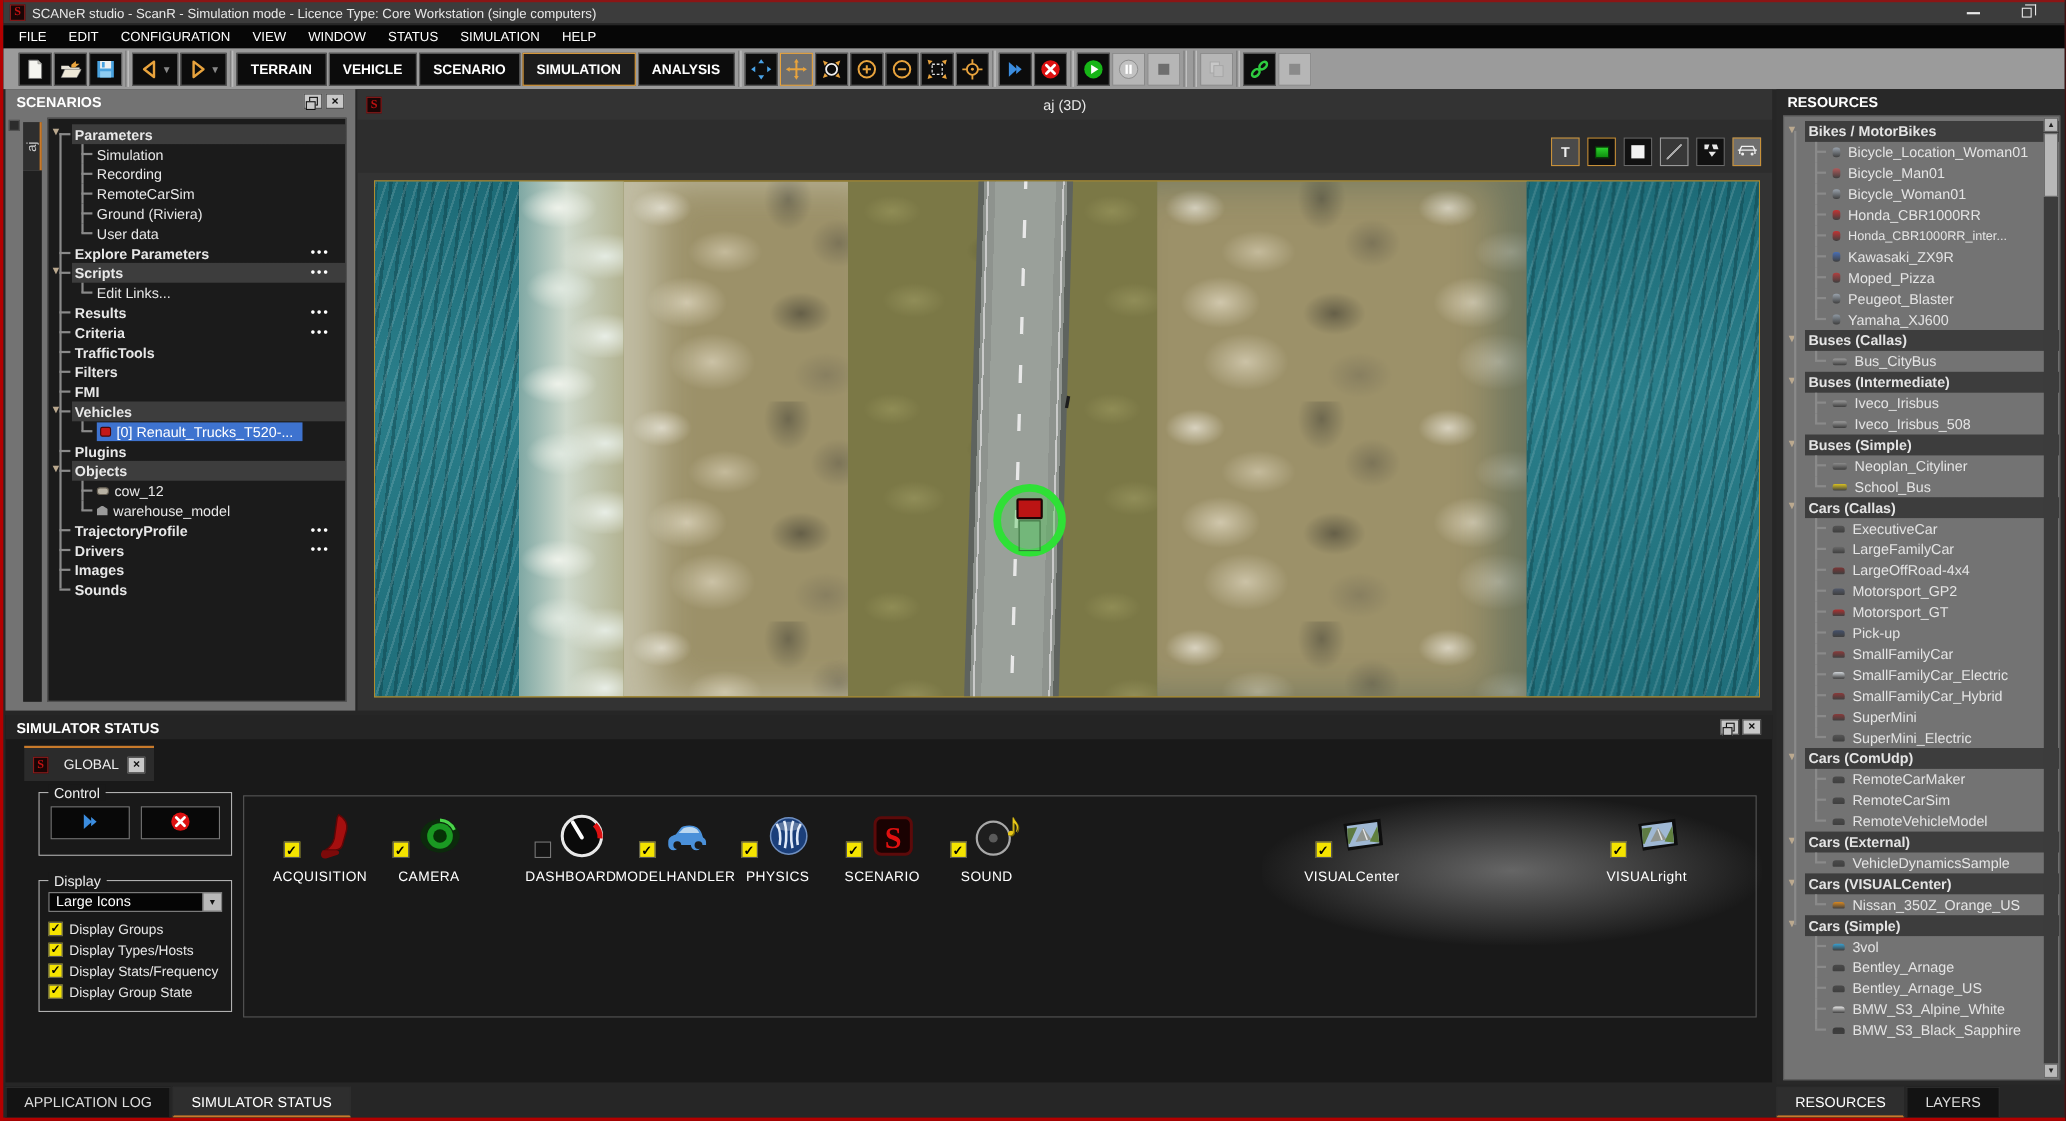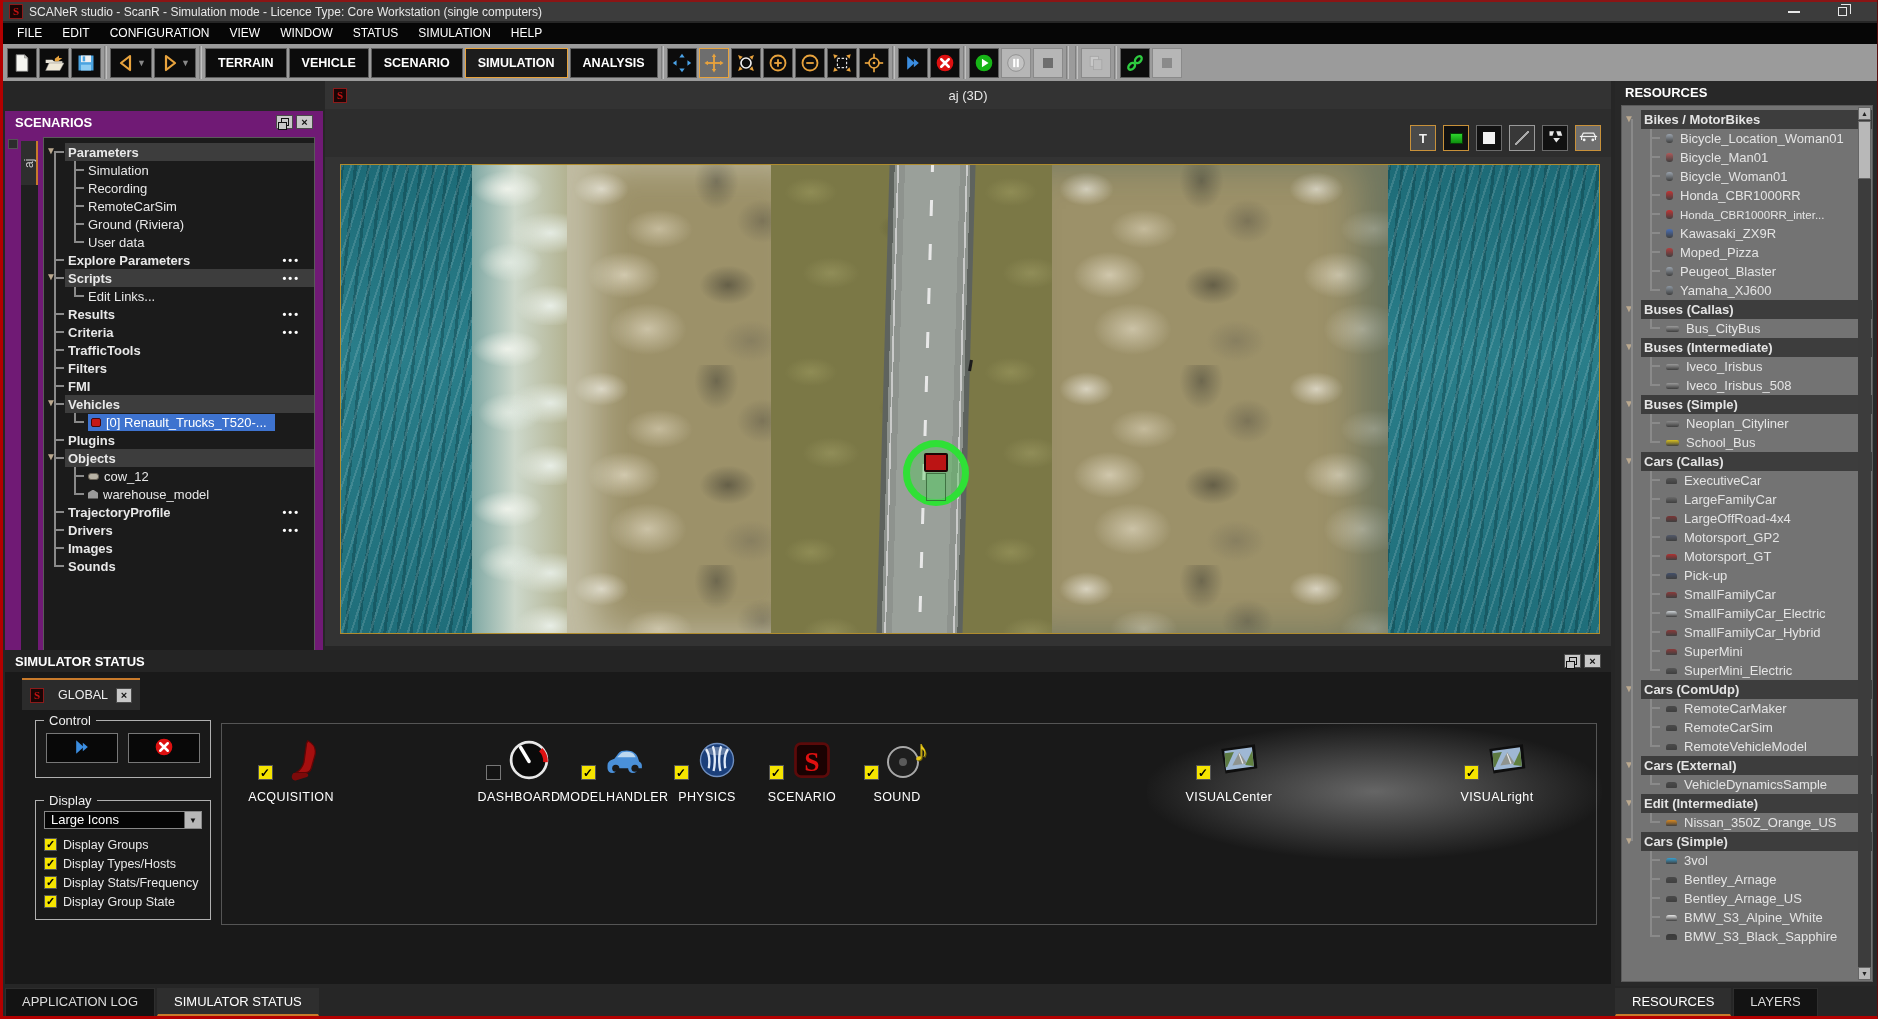--- a/index.html
+++ b/index.html
@@ -13,21 +13,21 @@
          font-weight:bold;font-family:"Liberation Serif",serif;font-size:11px;line-height:13px;text-align:center;margin-right:6px;}
   .winbtns{margin-left:auto;display:flex;gap:26px;margin-right:18px;}
   .wbtn{width:22px;height:16px;display:flex;align-items:center;justify-content:center;cursor:default;}
   .min-ico{width:12px;height:2px;background:#e8e8e8;}
   .restore-ico{position:relative;width:9px;height:9px;border:1px solid #e8e8e8;background:transparent;}
   .restore-ico::before{content:'';position:absolute;left:2px;top:-4px;width:9px;height:9px;border:1px solid #e8e8e8;border-left:none;border-bottom:none;}
   
   #menubar{position:absolute;left:0;top:23px;right:0;height:21px;background:#060606;display:flex;align-items:center;padding-left:4px;}
   .menu-item{color:#fff;font-size:12px;padding:0 10px;line-height:21px;}
   
-  #toolbar{position:absolute;left:0;top:44px;right:0;height:37px;background:#9b9b9b;display:flex;align-items:center;padding:0 4px;}
+  #toolbar{position:absolute;left:0;top:44px;right:0;height:37px;background:#9b9b9b;display:flex;align-items:center;padding:0 14px;}
   .tgroup{display:flex;align-items:center;gap:2px;}
   .tsep{width:3px;height:33px;margin:0 3px;background:linear-gradient(90deg,#6f6f6f,#d0d0d0);}
   .tbtn{width:30px;height:30px;background:#0c0c0c;border:1px solid #5e5e5e;padding:0;display:flex;align-items:center;justify-content:center;}
   .tbtn.light{background:#b6b6b6;border-color:#8a8a8a;}
   .tbtn.active-tool{background:#6e6e6e;border:1px solid #e8a33d;}
   .tbtn.wide{width:42px;}
   .ticon{display:flex;align-items:center;justify-content:center;}
   .ticon svg{width:20px;height:20px;}
   .caret{color:#888;font-size:9px;margin-left:1px;}
   .caret::after{content:'▼';}
@@ -35,21 +35,21 @@
   .mode-btn.active{border:1px solid #e8a33d;background:#1c1c1c;}
   
   .panel-header{height:22px;display:flex;align-items:center;font-weight:bold;color:#fff;font-size:13px;padding:0 10px;}
   .winctl{margin-left:auto;display:flex;gap:3px;}
   .pbtn{width:17px;height:14px;background:#c8c8c8;border:1px solid #4a4a4a;display:flex;align-items:center;justify-content:center;
         color:#111;font-size:11px;font-weight:bold;line-height:1;}
   .close-x::after{content:'×';}
   .float-ico{position:relative;width:8px;height:8px;border:1px solid #111;background:#c8c8c8;}
   .float-ico::before{content:'';position:absolute;left:-4px;top:3px;width:7px;height:6px;border:1px solid #111;background:#c8c8c8;}
   
-  #scenarios-panel{position:absolute;left:2px;top:81px;width:318px;height:565px;background:#701a75;margin-top:30px;}
+  #scenarios-panel{position:absolute;left:2px;top:81px;width:318px;height:565px;background:#737373;}
   .sidetab{position:absolute;left:16px;top:30px;width:17px;height:44px;background:#2e2e2e;border-left:2px solid #c87a2b;
            color:#ccc;font-size:12px;writing-mode:vertical-rl;transform:rotate(180deg);display:flex;align-items:center;justify-content:center;}
   .sidestrip{position:absolute;left:16px;top:74px;width:17px;bottom:8px;background:#1f1f1f;}
   .grip{position:absolute;left:3px;top:28px;width:10px;height:10px;border:1px solid #555;background:#2c2c2c;}
   .treebox{position:absolute;border:1px solid #5a5a5a;background:#1b1b1b;overflow:hidden;}
   #scn-tree{left:38px;top:26px;right:8px;bottom:8px;padding-top:5px;}
   .trunk{position:absolute;width:2px;background:#8a8a8a;}
   .trow{position:relative;height:18px;display:flex;align-items:center;font-size:13px;color:#e8e8e8;white-space:nowrap;}
   .trow.hdr{background:linear-gradient(90deg,rgba(0,0,0,0) 0 21px,#3d3d3d 21px);}
   .trow .tri{position:absolute;left:2px;top:2px;color:#bba98f;font-size:10px;}
@@ -677,20 +677,34 @@
             <span class="cb checked"></span>
             <span class="micon">
               <svg viewBox="0 0 32 32">
                 <path d="M21 2c4 2 6.5 6 5 11l-2.5 9c-.6 2-2.4 3.2-4.5 3.2h-6.5c2.8-1.8 4.8-4.2 5.6-7.6L20 4z" fill="#a50f0f" stroke="#5c0606" stroke-width="1"></path>
                 <path d="M10.5 25.5h9c1.8 0 2.6 2.2.8 2.9l-7.6 2.4c-2.8.9-4.8-2.4-2.2-5.3z" fill="#7c0a0a"></path>
               </svg>
             </span>
           </div>
           <div class="mlabel">ACQUISITION</div>
         </div>
+        <div class="module" style="left: 103px;">
+          <div class="mi-row">
+            <span class="cb checked"></span>
+            <span class="micon">
+              <svg viewBox="0 0 32 32">
+                <ellipse cx="16" cy="16" rx="13" ry="11" fill="#0c2a0c"></ellipse>
+                <circle cx="16" cy="16" r="8.5" fill="#1a9922"></circle>
+                <circle cx="16" cy="16" r="4.5" fill="#063306"></circle>
+                <path d="M16 5.5a11 11 0 019.5 6.5" stroke="#4ad44a" stroke-width="2" fill="none"></path>
+              </svg>
+            </span>
+          </div>
+          <div class="mlabel">CAMERA</div>
+        </div>
         <div class="module" style="left: 232px;">
           <div class="mi-row">
             <span class="cb"></span>
             <span class="micon">
               <svg viewBox="0 0 32 32">
                 <circle cx="16" cy="16" r="13" fill="#0a0a0a" stroke="#e8e8e8" stroke-width="2"></circle>
                 <path d="M24.5 8.5a12 12 0 013.5 9" stroke="#d11" stroke-width="3.4" fill="none"></path>
                 <line x1="16" y1="17" x2="10" y2="7" stroke="#fff" stroke-width="2.6" stroke-linecap="round"></line>
               </svg>
             </span>
@@ -928,21 +942,21 @@
         <div class="rrow cat">
           <span class="tri"></span>
           <span class="rlabel">Cars (External)</span>
         </div>
         <div class="rrow item last">
           <span class="vico car" style="background: linear-gradient(rgb(74, 74, 74), rgba(0, 0, 0, 0.45));"></span>
           <span class="rlabel">VehicleDynamicsSample</span>
         </div>
         <div class="rrow cat">
           <span class="tri"></span>
-          <span class="rlabel">Edit (Intermediate)</span>
+          <span class="rlabel">Cars (VISUALCenter)</span>
         </div>
         <div class="rrow item last">
           <span class="vico car" style="background: linear-gradient(rgb(216, 136, 32), rgba(0, 0, 0, 0.45));"></span>
           <span class="rlabel">Nissan_350Z_Orange_US</span>
         </div>
         <div class="rrow cat">
           <span class="tri"></span>
           <span class="rlabel">Cars (Simple)</span>
         </div>
         <div class="rrow item">

